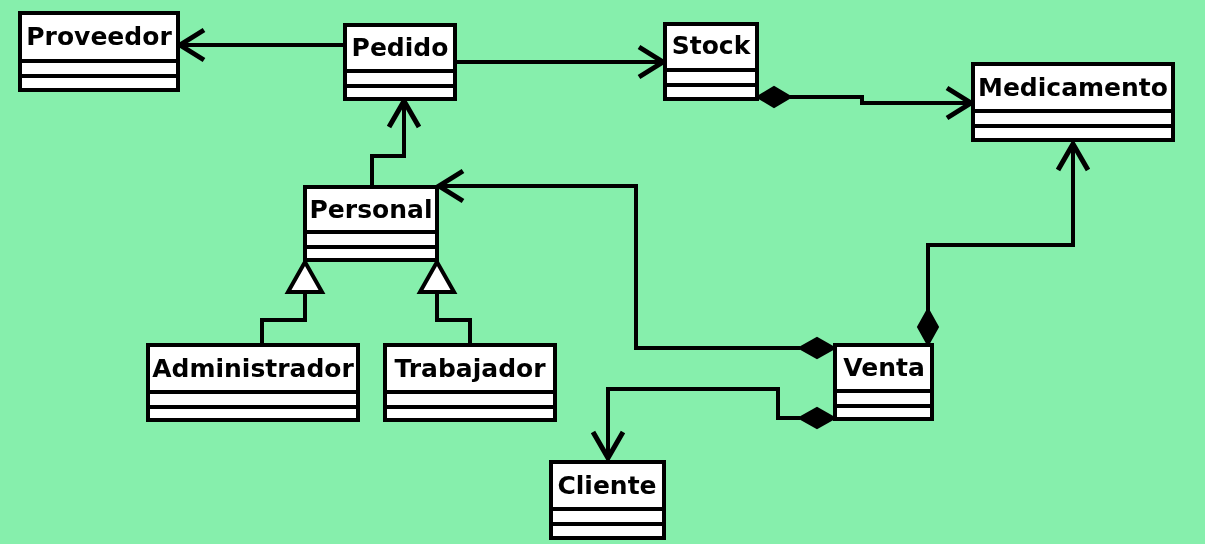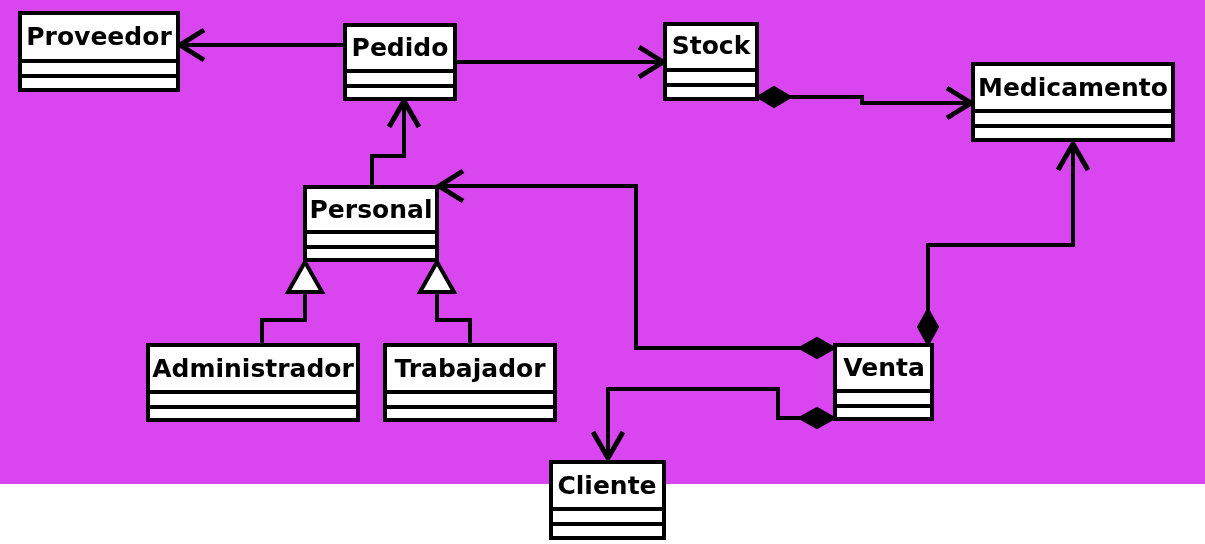--- a/index.html
+++ b/index.html
@@ -9,22 +9,22 @@
   }
   body {
     width: 1205px;
     height: 544px;
     font-family: "DejaVu Sans", sans-serif;
     overflow: hidden;
   }
   #diagram-root {
     position: relative;
     width: 1205px;
-    height: 484px;
-    background: #d946ef;
+    height: 544px;
+    background: #86efac;
   }
   svg#uml-canvas {
     position: absolute;
     top: 0;
     left: 0;
     width: 1205px;
     height: 544px;
     display: block;
   }
   .cls-box-rect {

